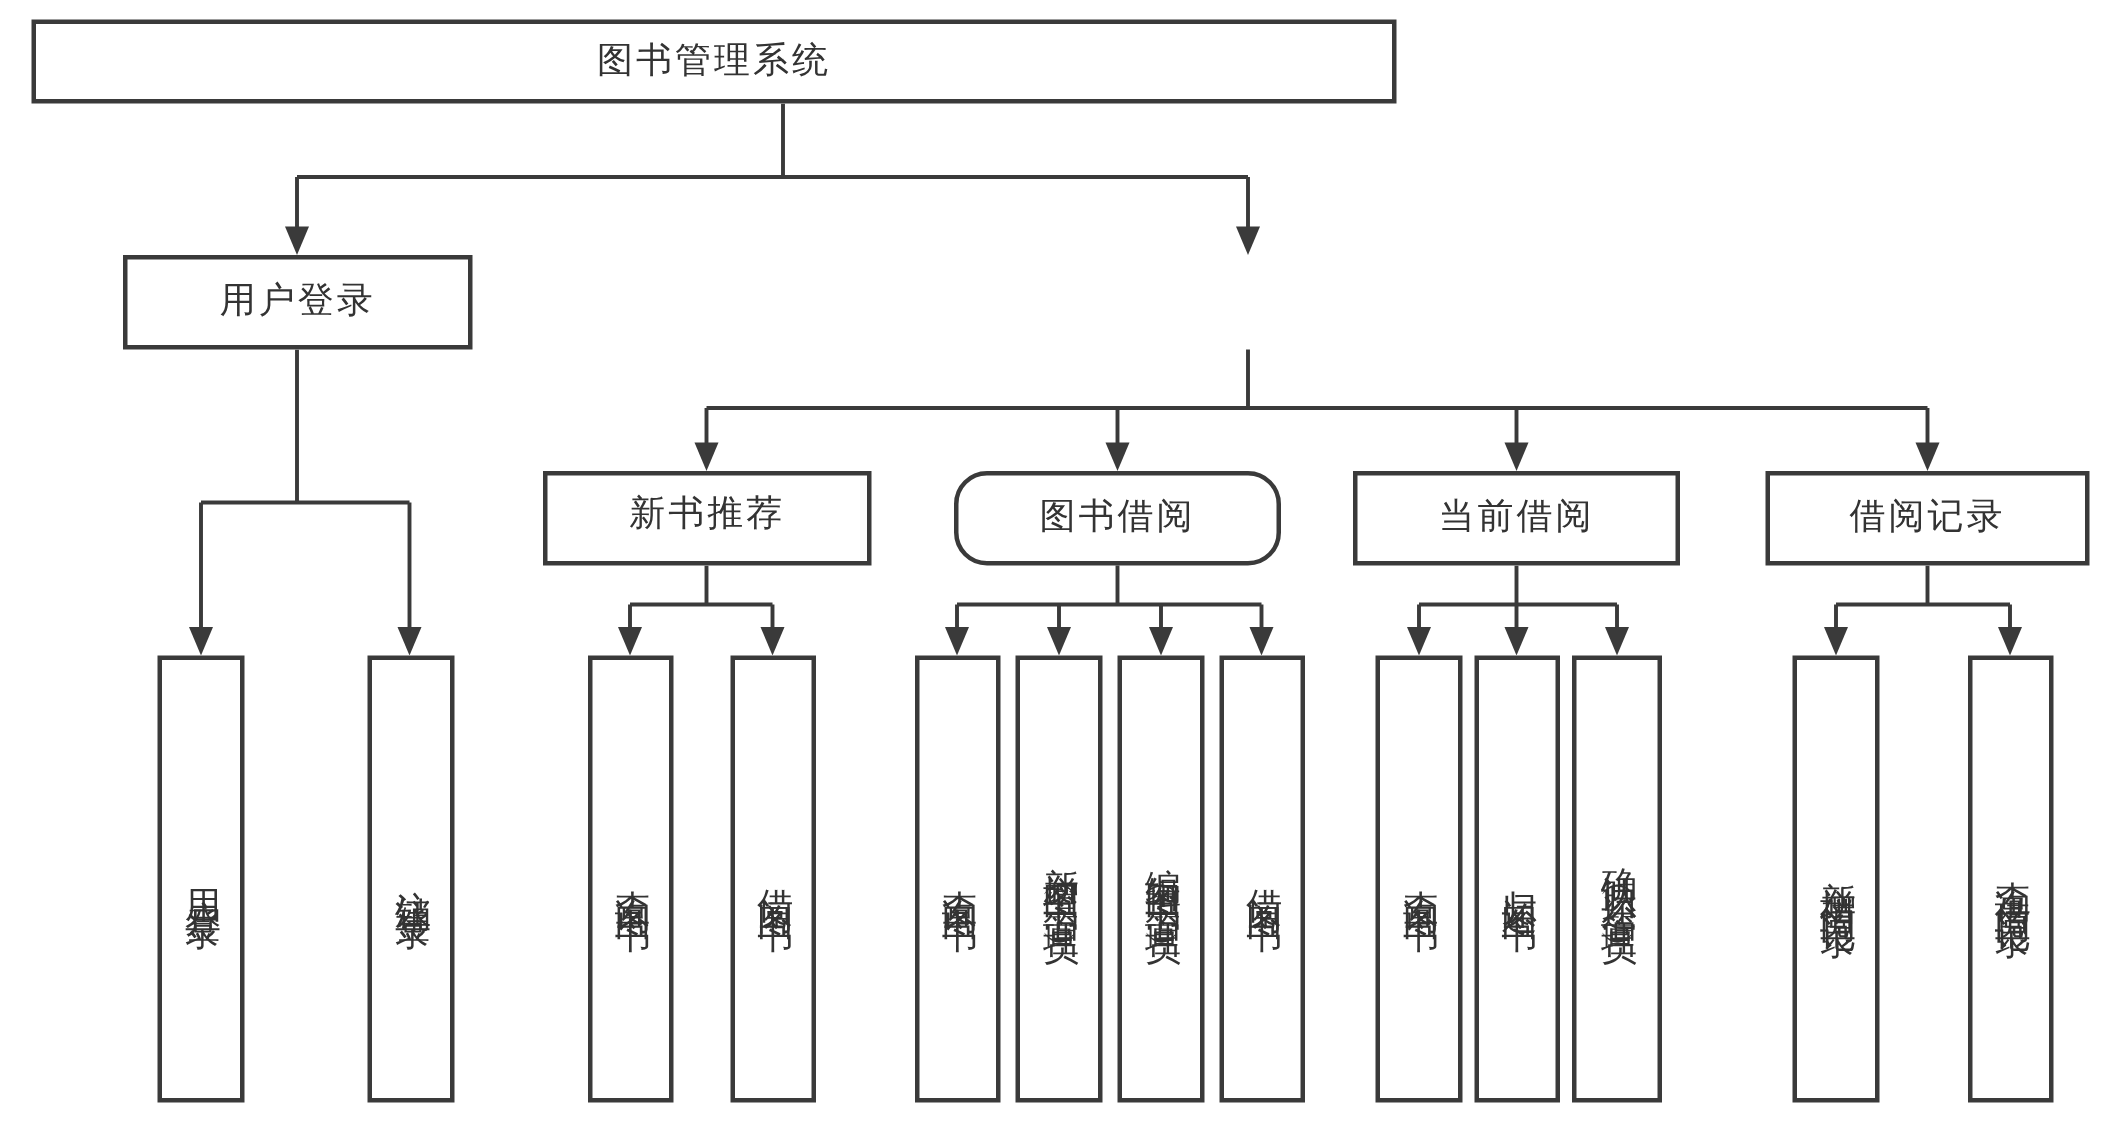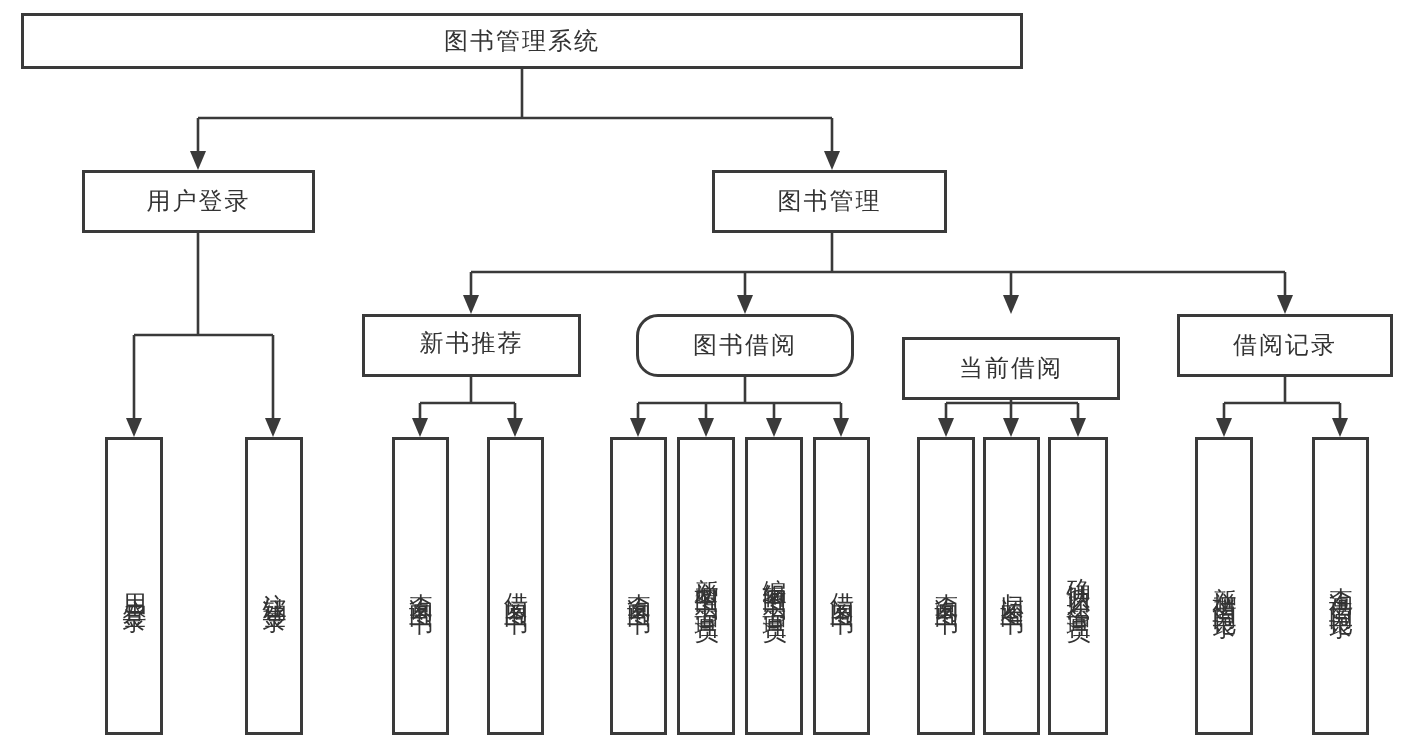--- a/index.html
+++ b/index.html
@@ -102,38 +102,35 @@
       <path class="head" d="M1070 418 L1086 418 L1078 437 Z"></path>
     </g>
 
     <g>
       <path class="line" d="M1285 377 V403 M1224 403 H1340 M1224 403 V420 M1340 403 V420"></path>
       <path class="head" d="M1216 418 L1232 418 L1224 437 Z"></path>
       <path class="head" d="M1332 418 L1348 418 L1340 437 Z"></path>
     </g>
   </svg>
 
-  <div class="node" style="left:21px;top:13px;width:1002px;height:56px;">
+  <div class="node" style="left:21px;top:13px;width:910px;height:56px;">
     <span>图书管理系统</span>
   </div>
 
   <div class="node" style="left:82px;top:170px;width:233px;height:63px;">
     <span>用户登录</span>
-  </div>
-  <div class="node" style="left:712px;top:170px;width:235px;height:63px;">
-    <span>图书管理</span>
   </div>
 
   <div class="node" style="left:362px;top:314px;width:219px;height:63px;font-family:Liberation Mono, monospace;">
     <span>新书推荐</span>
   </div>
   <div class="node" style="left:636px;top:314px;width:218px;height:63px;border-radius:22px;">
     <span>图书借阅</span>
   </div>
-  <div class="node" style="left:902px;top:314px;width:218px;height:63px;margin-top:23px;">
+  <div class="node" style="left:902px;top:314px;width:218px;height:63px;">
     <span>当前借阅</span>
   </div>
   <div class="node" style="left:1177px;top:314px;width:216px;height:63px;justify-content:center;">
     <span>借阅记录</span>
   </div>
 
   <div class="node vnode" style="left:105px;top:437px;width:58px;height:298px;">
     <span>用户登录</span>
   </div>
   <div class="node vnode" style="left:245px;top:437px;width:58px;height:298px;">

